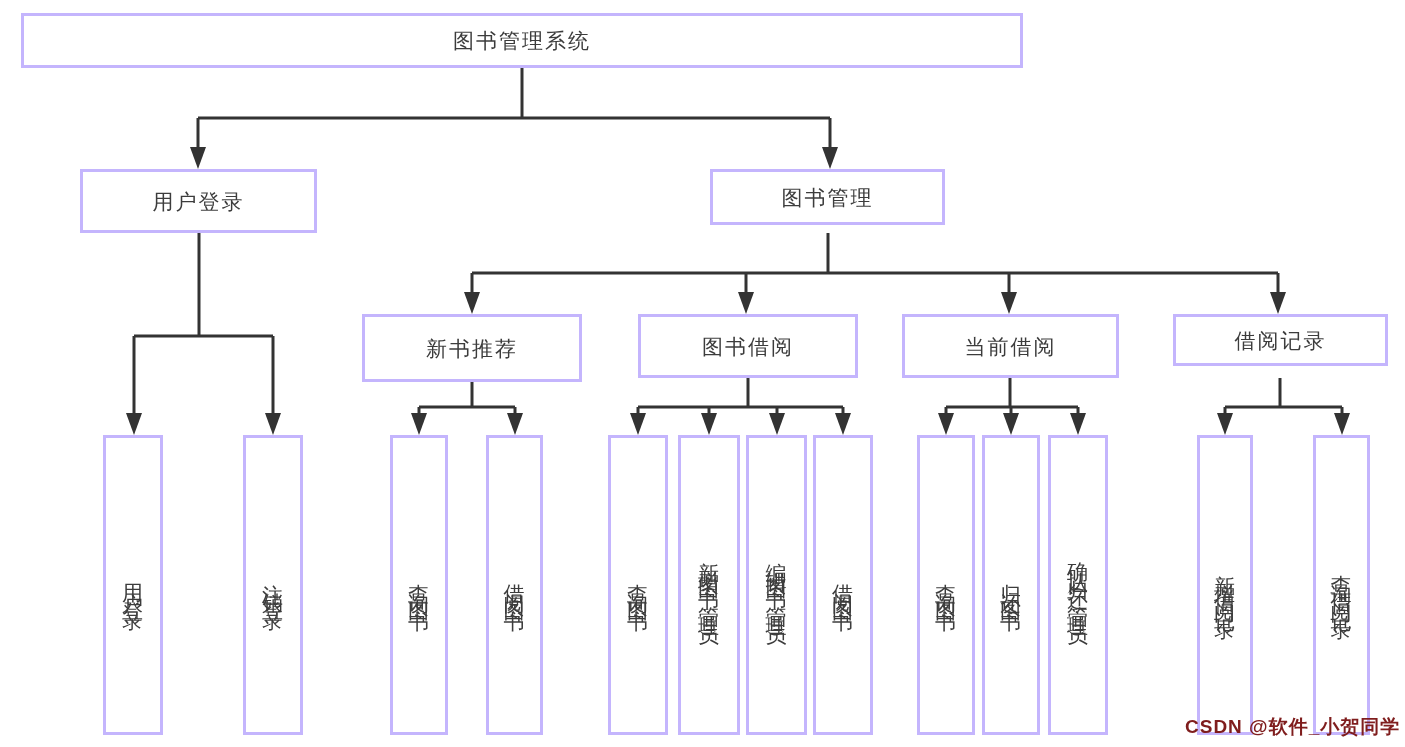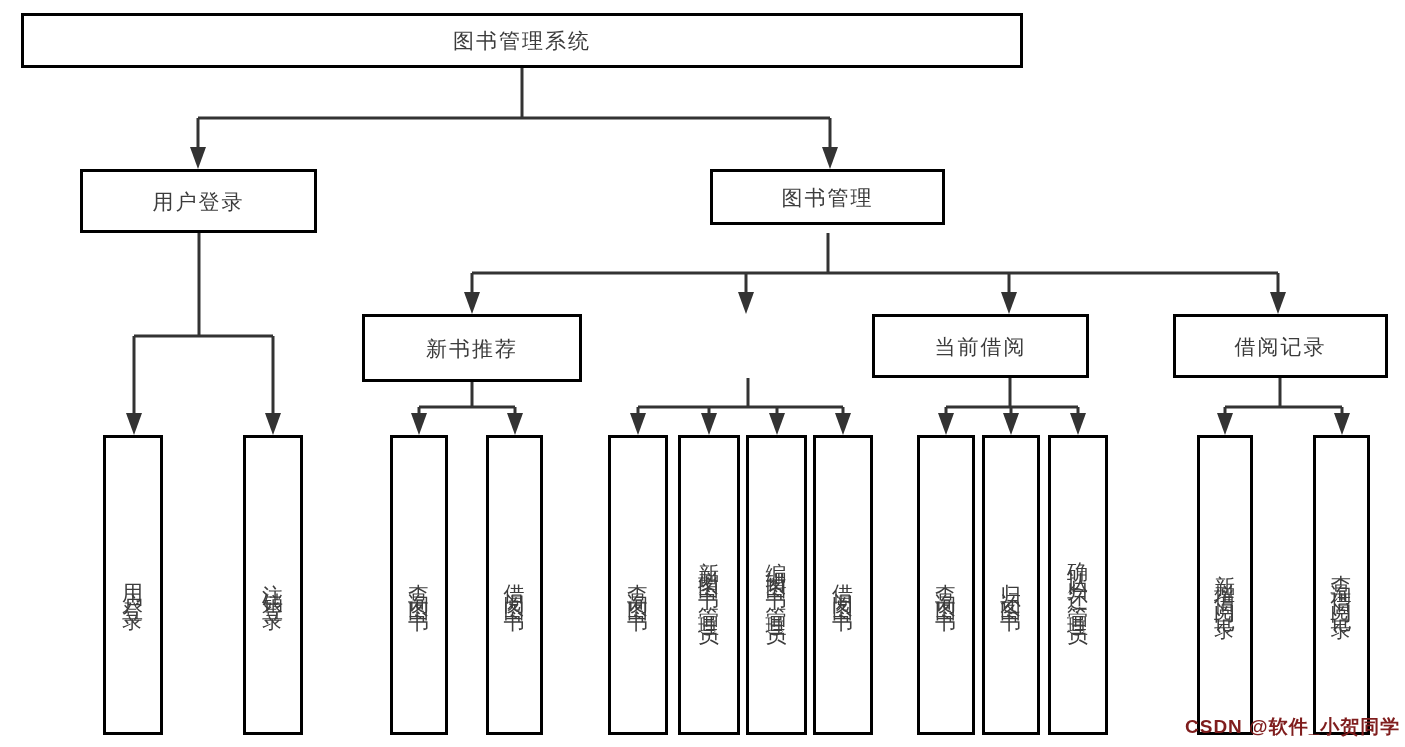--- a/index.html
+++ b/index.html
@@ -3,21 +3,21 @@
 <meta charset="utf-8">
 <style>
   html,body{margin:0;padding:0;background:#ffffff;}
   .stage{
     position:relative;width:1405px;height:747px;background:#ffffff;overflow:hidden;
     font-family:"Liberation Sans","DejaVu Sans",sans-serif;
   }
   .wires{position:absolute;left:0;top:0;width:1405px;height:747px;z-index:1;}
   .box{
     position:absolute;box-sizing:border-box;background:#ffffff;
-    border:3px solid #000000;color:#3c3c3c;z-index:2;
+    border:3px solid #c4b5fd;color:#3c3c3c;z-index:2;
     display:flex;align-items:center;justify-content:center;
     font-size:21px;line-height:1;white-space:nowrap;
   }
   .box.h{letter-spacing:2px;}
   .box.v{
     writing-mode:vertical-rl;text-orientation:mixed;
     letter-spacing:9px;font-size:21px;
   }
   .watermark{
     position:absolute;z-index:3;color:#7f1d1d;font-size:19px;
@@ -83,22 +83,23 @@
       <line x1="1342" y1="407" x2="1342" y2="421" stroke="#333333" stroke-width="3"></line>
       <polygon points="1342,435 1334,413 1350,413" fill="#333333"></polygon>
     </svg>
 
   <div class="box h" style="left:21px;top:13px;width:1002px;height:55px">图书管理系统</div>
 
   <div class="box h" style="left:80px;top:169px;width:237px;height:64px">用户登录</div>
   <div class="box h" style="left:710px;top:169px;width:235px;height:56px">图书管理</div>
 
   <div class="box h" style="left:362px;top:314px;width:220px;height:68px">新书推荐</div>
-  <div class="box h" style="left:872px;top:314px;width:217px;height:64px">当前借阅</div>
-  <div class="box h" style="left:1173px;top:314px;width:215px;height:64px">借阅记录</div>
+  <div class="box h" style="left:638px;top:314px;width:220px;height:64px">图书借阅</div>
+  <div class="box h" style="left:902px;top:314px;width:217px;height:64px">当前借阅</div>
+  <div class="box h" style="left:1173px;top:314px;width:215px;height:52px">借阅记录</div>
 
   <div class="box v" style="left:103px;top:435px;width:60px;height:300px">用户登录</div>
   <div class="box v" style="left:243px;top:435px;width:60px;height:300px">注销登录</div>
 
   <div class="box v" style="left:390px;top:435px;width:58px;height:300px">查询图书</div>
   <div class="box v" style="left:486px;top:435px;width:57px;height:300px">借阅图书</div>
 
   <div class="box v" style="left:608px;top:435px;width:60px;height:300px">查询图书</div>
   <div class="box v" style="left:678px;top:435px;width:62px;height:300px">新增图书（管理员）</div>
   <div class="box v" style="left:746px;top:435px;width:61px;height:300px">编辑图书（管理员）</div>

